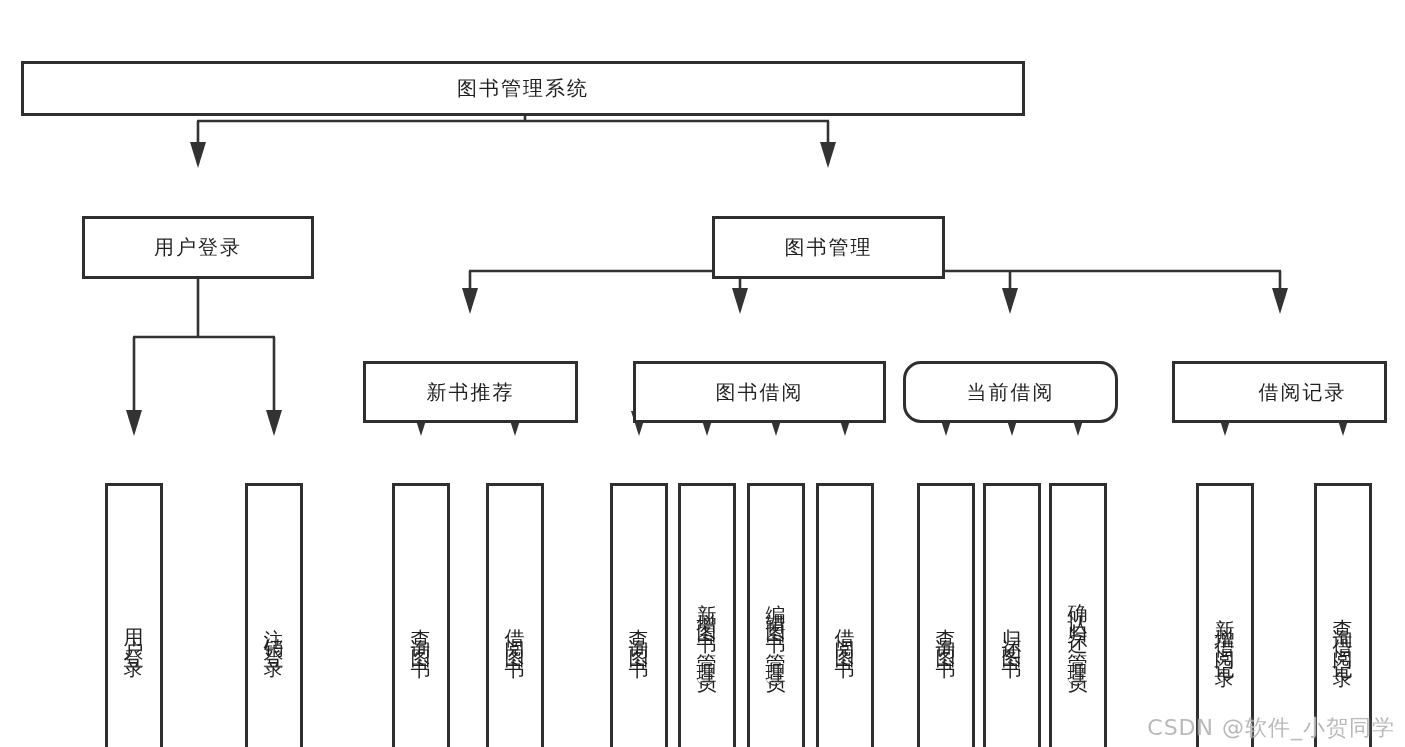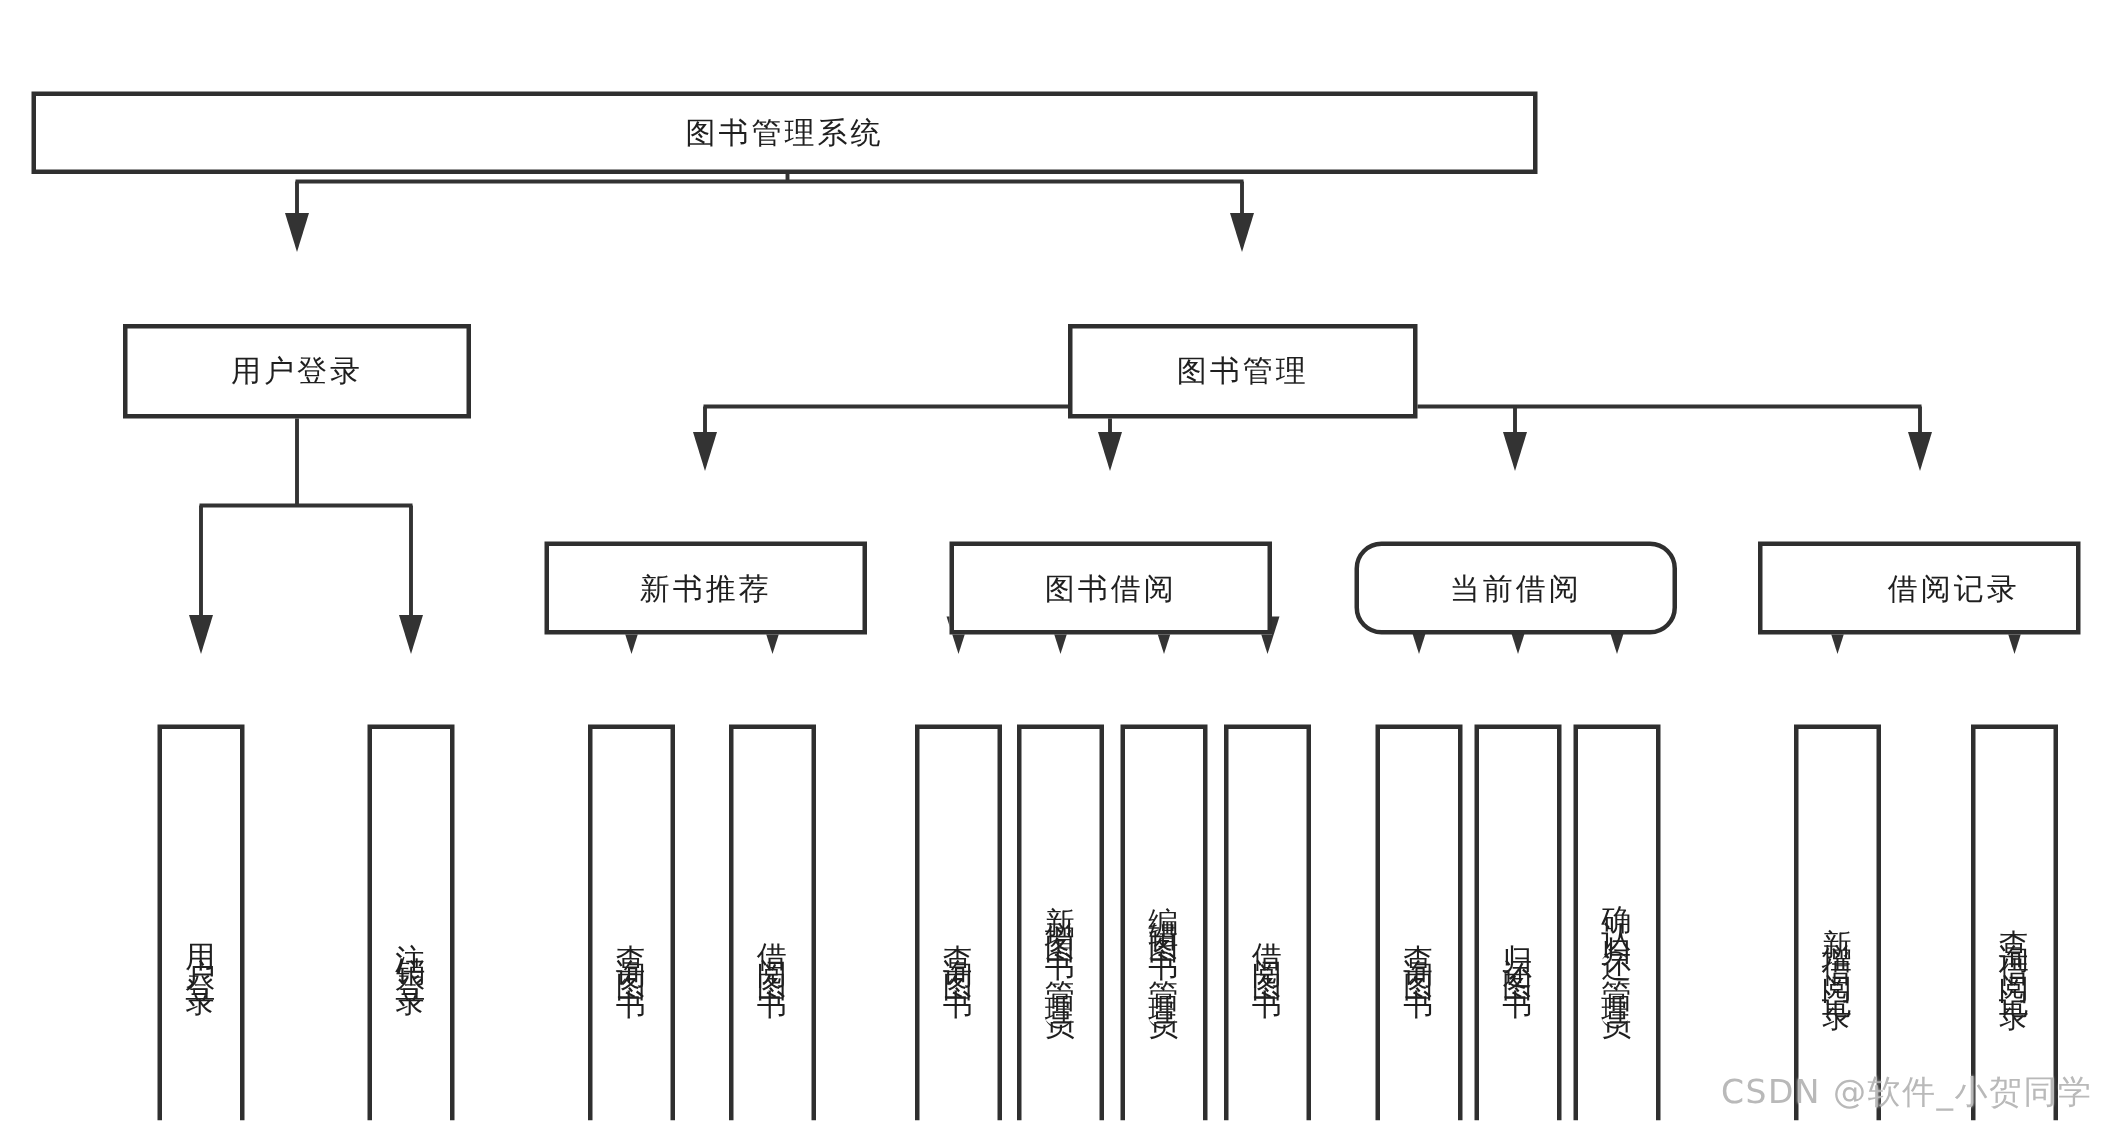--- a/index.html
+++ b/index.html
@@ -86,21 +86,21 @@
     <polygon points="1217,411 1233,411 1225,436"></polygon>
     <polygon points="1335,411 1351,411 1343,436"></polygon>
   </svg>
 
   <div class="box root">图书管理系统</div>
 
   <div class="box hbox" style="left:82px; top:168px; width:232px;">用户登录</div>
   <div class="box hbox" style="left:712px; top:168px; width:233px;">图书管理</div>
 
   <div class="box" style="left:363px; top:313px; width:215px; height:62px;">新书推荐</div>
-  <div class="box" style="left:633px; top:313px; width:215px; height:62px;">图书借阅</div>
+  <div class="box" style="left:633px; top:313px; width:253px; height:62px;">图书借阅</div>
   <div class="box" style="left:903px; top:313px; width:215px; height:62px;border-radius:18px;">当前借阅</div>
   <div class="box" style="left:1172px; top:313px; width:215px; height:62px;padding-left:46px;">借阅记录</div>
 
   <div class="box leaf" style="left:105px;">
     <span>用户登录</span>
   </div>
   <div class="box leaf" style="left:245px;">
     <span>注销登录</span>
   </div>
 

